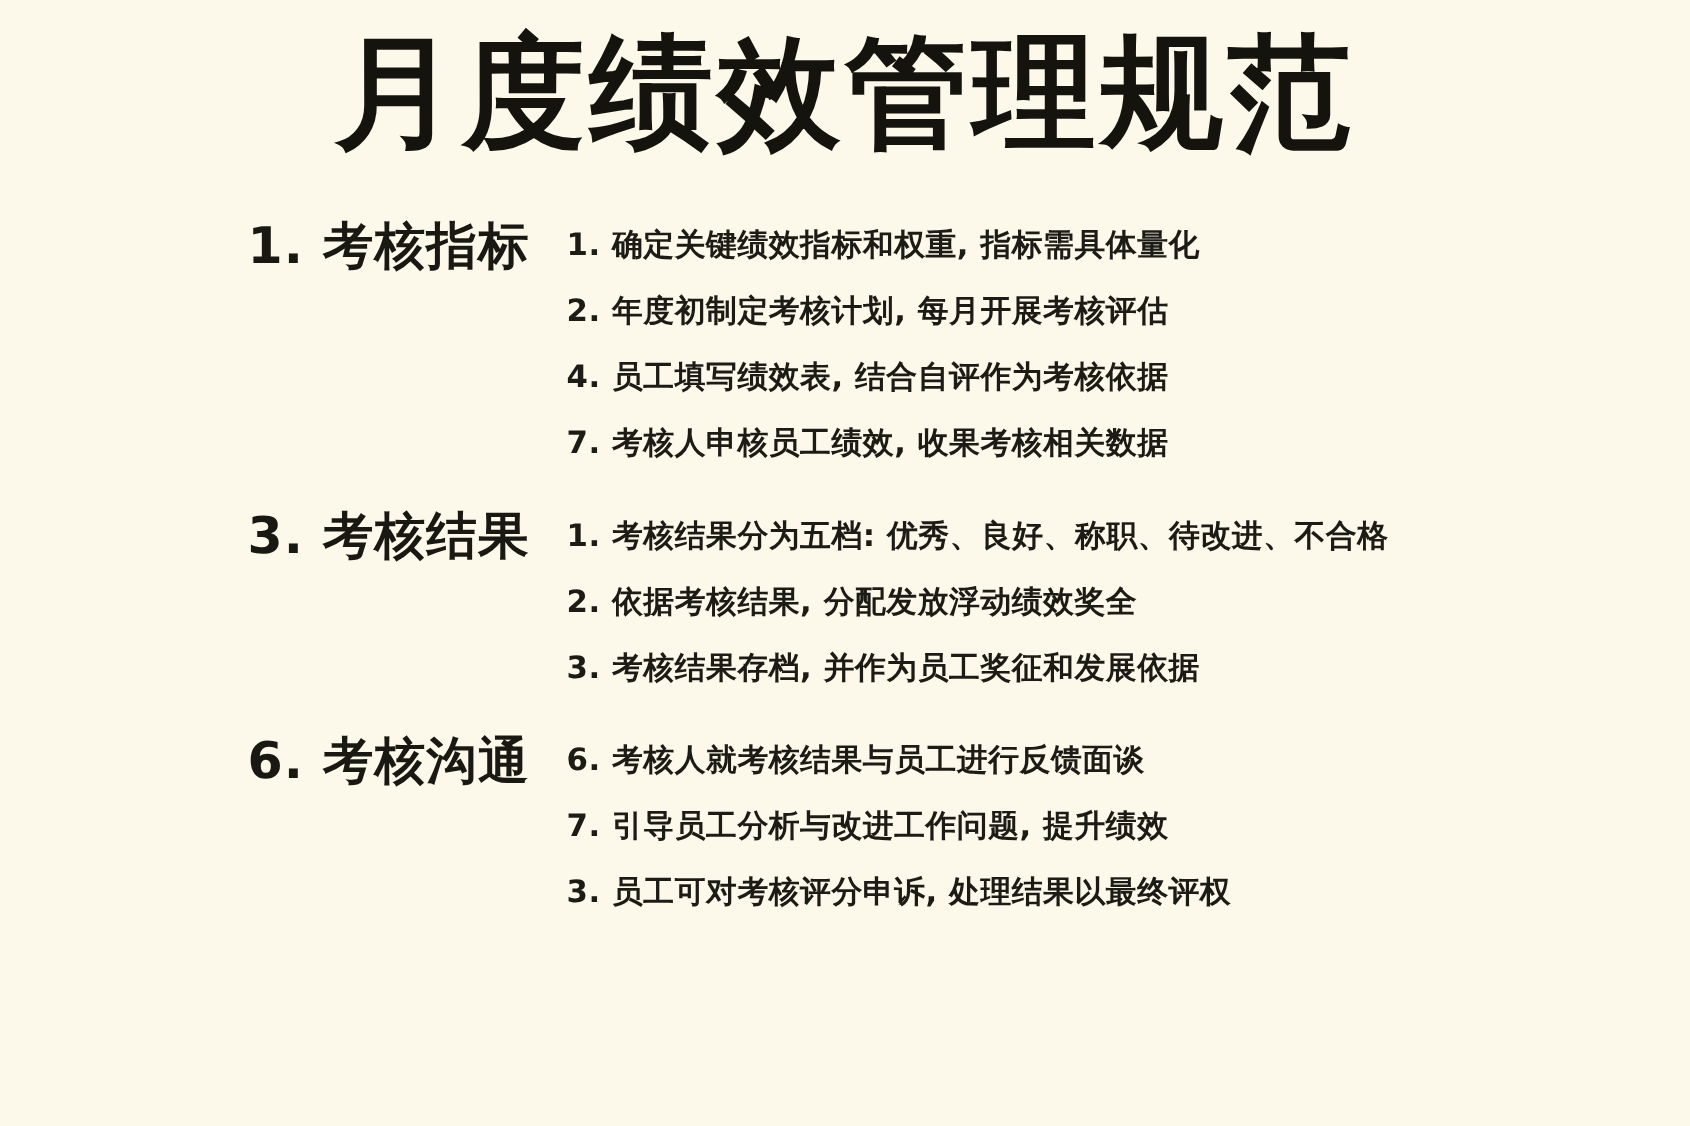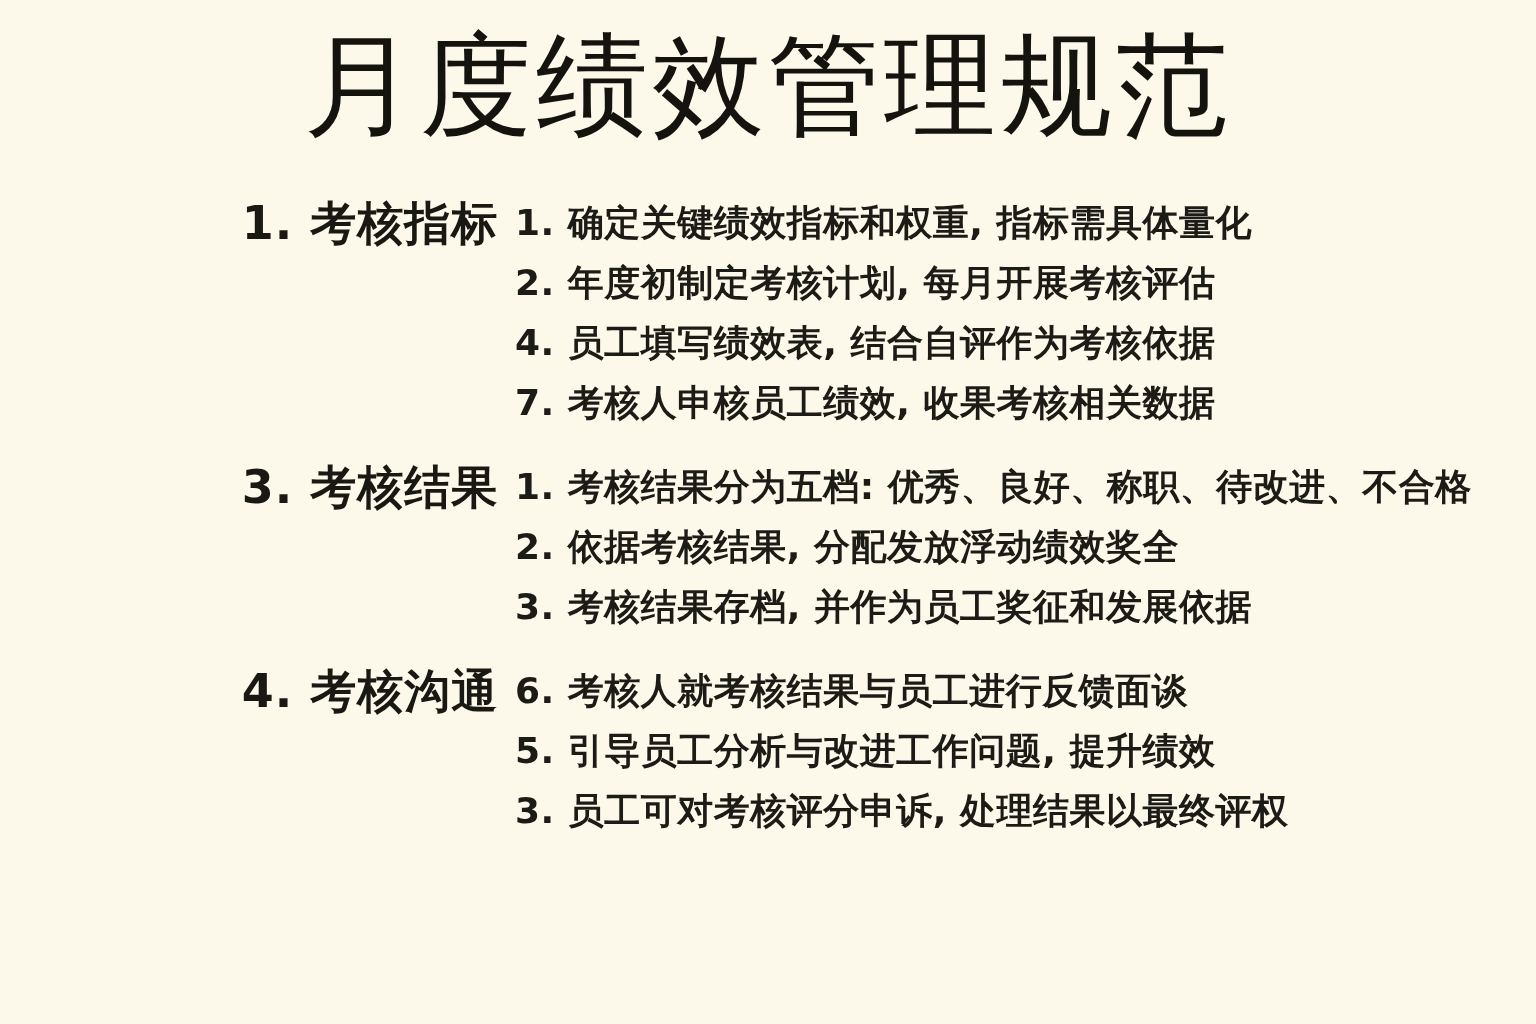--- a/index.html
+++ b/index.html
@@ -17,21 +17,21 @@
     width: 1536px;
     height: 1024px;
     position: relative;
     overflow: hidden;
   }
   .title {
     margin: 0;
     padding-top: 22px;
     text-align: center;
     font-family: "Liberation Serif", "DejaVu Serif", serif;
-    font-weight: 400;
+    font-weight: 700;
     font-size: 112px;
     line-height: 1.15;
     letter-spacing: 4px;
     color: #15130e;
   }
   .content {
     margin-top: 42px;
     padding-left: 225px;
   }
   .sec {
@@ -41,29 +41,28 @@
   }
   .sec-heading {
     flex: none;
     width: 290px;
     font-size: 46px;
     font-weight: 700;
     line-height: 60px;
     color: #1a1812;
     letter-spacing: 1px;
     white-space: nowrap;
-    text-align: center;
   }
   .items {
     list-style: none;
     margin: 0;
     padding: 0;
   }
   .items li {
-    font-size: 36px;
+    font-size: 28px;
     font-weight: 700;
     line-height: 60px;
     color: #1d1b15;
     white-space: nowrap;
     letter-spacing: 0.5px;
   }
 </style>
 </head>
 <body style="background: rgb(252, 249, 235);">
 
@@ -87,22 +86,22 @@
     <div class="sec">
       <div class="sec-heading">3. 考核结果</div>
       <ul class="items">
         <li>1. 考核结果分为五档: 优秀、良好、称职、待改进、不合格</li>
         <li>2. 依据考核结果, 分配发放浮动绩效奖全</li>
         <li>3. 考核结果存档, 并作为员工奖征和发展依据</li>
       </ul>
     </div>
 
     <div class="sec">
-      <div class="sec-heading">4. 考核沟通</div>
+      <div class="sec-heading">6. 考核沟通</div>
       <ul class="items">
         <li>6. 考核人就考核结果与员工进行反馈面谈</li>
-        <li>5. 引导员工分析与改进工作问题, 提升绩效</li>
+        <li>7. 引导员工分析与改进工作问题, 提升绩效</li>
         <li>3. 员工可对考核评分申诉, 处理结果以最终评权</li>
       </ul>
     </div>
 
   </div>
 </div>
 
 </body></html>

